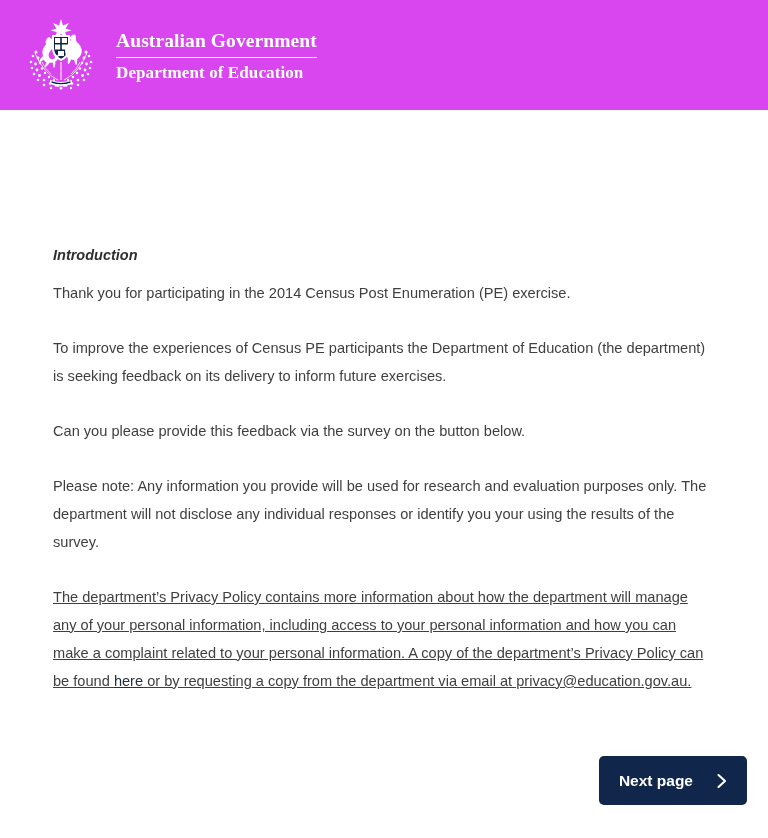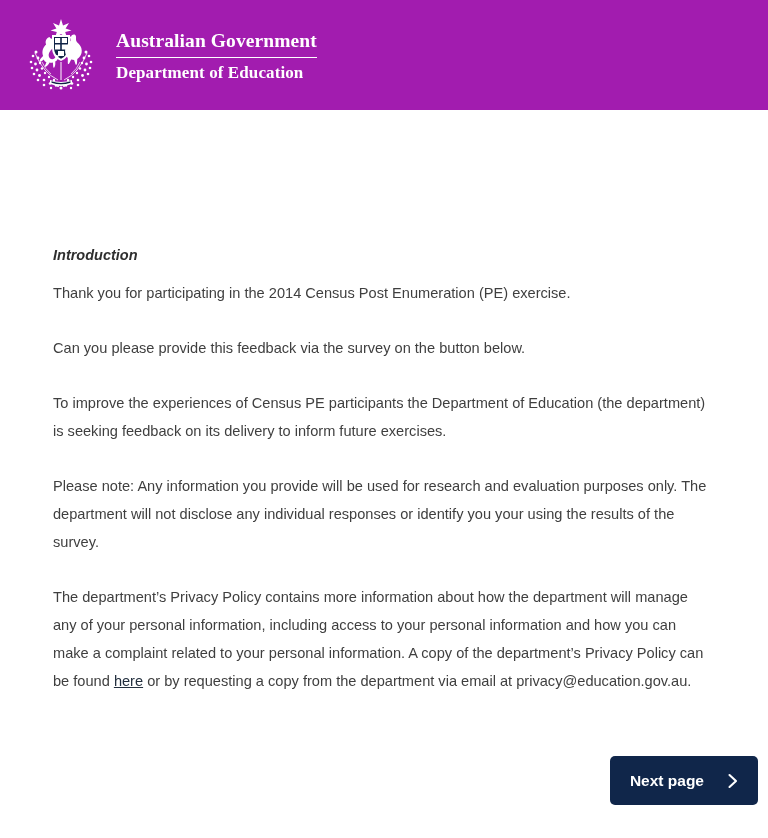--- a/index.html
+++ b/index.html
@@ -12,21 +12,21 @@
     width: 768px;
     height: 838px;
     font-family: "Liberation Sans", sans-serif;
     color: #3a3a3a;
     overflow: hidden;
     position: relative;
   }
 
   
   .site-header {
-    background: #a21caf;
+    background: #d946ef;
     height: 110px;
     width: 100%;
     display: flex;
     align-items: center;
     padding-left: 22px;
   }
   .brand {
     display: flex;
     align-items: center;
     gap: 16px;
@@ -83,33 +83,33 @@
     color: #2f2f2f;
     margin: 0 0 12px 0;
     line-height: 1.5;
   }
   p.body-text {
     font-size: 14.6px;
     line-height: 28px;
     color: #3f3f3f;
     margin: 0 0 27px 0;
   }
-  p.body-text:last-child { margin-bottom: 0; }
+  p.body-text:last-child { margin-bottom: 0; text-decoration: underline; }
   .inline-link {
     color: #232f3e;
     text-decoration: underline;
   }
 
   
   .footer-actions {
     position: absolute;
     left: 0;
     right: 0;
     top: 756px;
-    padding-right: 10px;
+    padding-right: 21px;
     display: flex;
     justify-content: flex-end;
   }
   .next-page-button {
     background: #10264a;
     color: #ffffff;
     border: none;
     border-radius: 5px;
     height: 49px;
     min-width: 138px;
@@ -216,22 +216,22 @@
       <div class="brand-line2">Department of Education</div>
     </div>
   </div>
 </header>
 
 <main class="content">
   <div class="content-inner">
     <div class="section-heading">Introduction</div>
 
     <p class="body-text">Thank you for participating in the 2014 Census Post Enumeration (PE) exercise.</p>
+    <p class="body-text">To improve the experiences of Census PE participants the Department of Education (the department) is seeking feedback on its delivery to inform future exercises.</p>
     <p class="body-text">Can you please provide this feedback via the survey on the button below.</p>
-    <p class="body-text">To improve the experiences of Census PE participants the Department of Education (the department) is seeking feedback on its delivery to inform future exercises.</p>
     <p class="body-text">Please note: Any information you provide will be used for research and evaluation purposes only. The department will not disclose any individual responses or identify you your using the results of the survey.</p>
 
     <p class="body-text"><span>The department’s Privacy Policy contains more information about how the department will manage any of your personal information, including access to your personal information and how you can make a complaint related to your personal information. A copy of the department’s Privacy Policy can be found </span><a href="#" class="inline-link">here</a><span> or by requesting a copy from the department via email at privacy@education.gov.au.</span></p>
   </div>
 </main>
 
 <div class="footer-actions">
   <button class="next-page-button">
     <span>Next page</span>
     <span class="chevron">

